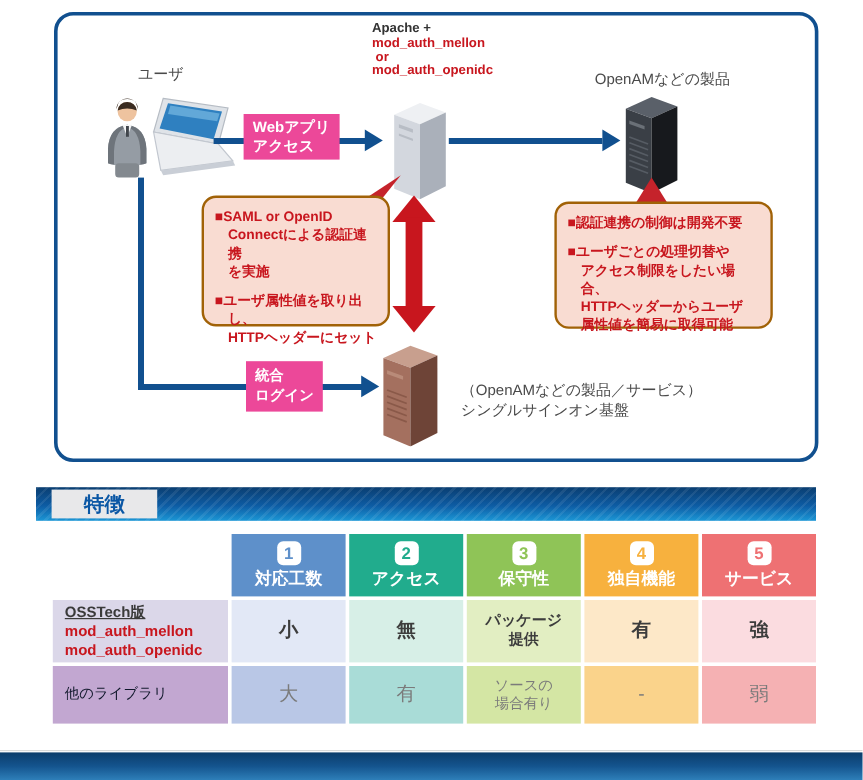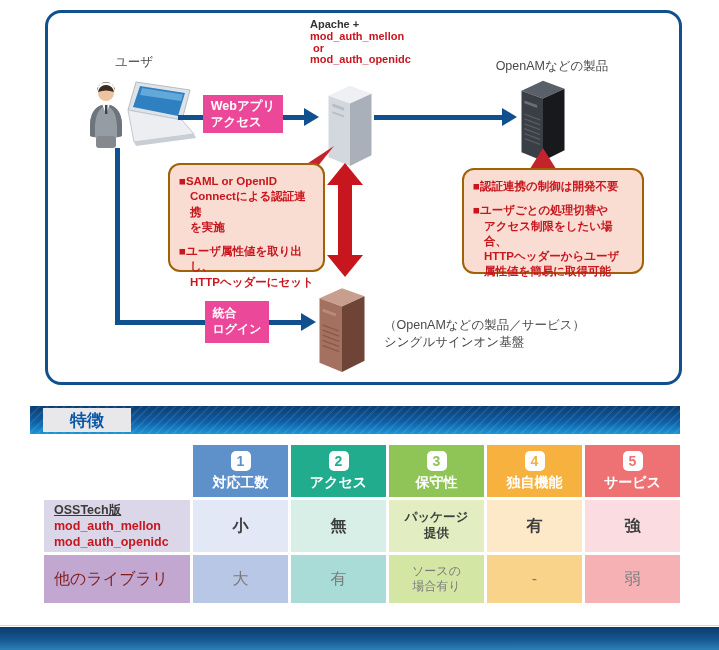--- a/index.html
+++ b/index.html
@@ -40,21 +40,21 @@
          color:#fff;font-weight:bold;font-size:14px;}
   .badge{width:20px;height:20px;background:#fff;border-radius:5px;display:flex;align-items:center;
          justify-content:center;font-size:14px;font-weight:bold;}
   .vcell{display:flex;align-items:center;justify-content:center;font-size:16px;color:#3d3d3d;
          font-weight:bold;white-space:pre-line;text-align:center;line-height:1.25;}
   .vcell.sm{font-size:12.5px;}
   .lcell{display:flex;flex-direction:column;justify-content:center;padding-left:10px;
          font-size:12.5px;line-height:1.28;}
   .lcell .nm{color:#3a3a3a;font-weight:bold;text-decoration:underline;}
   .lcell .red{color:#c8161e;font-weight:bold;}
-  .lcell.other{color:#7f1d1d;font-size:16px;font-weight:normal;}
+  .lcell.other{color:#0f172a;font-size:12px;font-weight:normal;}
   
   .thin-line{position:absolute;left:0;top:625px;width:719px;height:1px;background:#d9d9d9;}
   .footer-bar{position:absolute;left:0;top:627px;width:719px;height:23px;
               background:linear-gradient(180deg,#0b3c6a 0%,#14548e 50%,#2e7fb9 100%);}
 </style>
 </head>
 <body>
 
 <div class="page">
 

